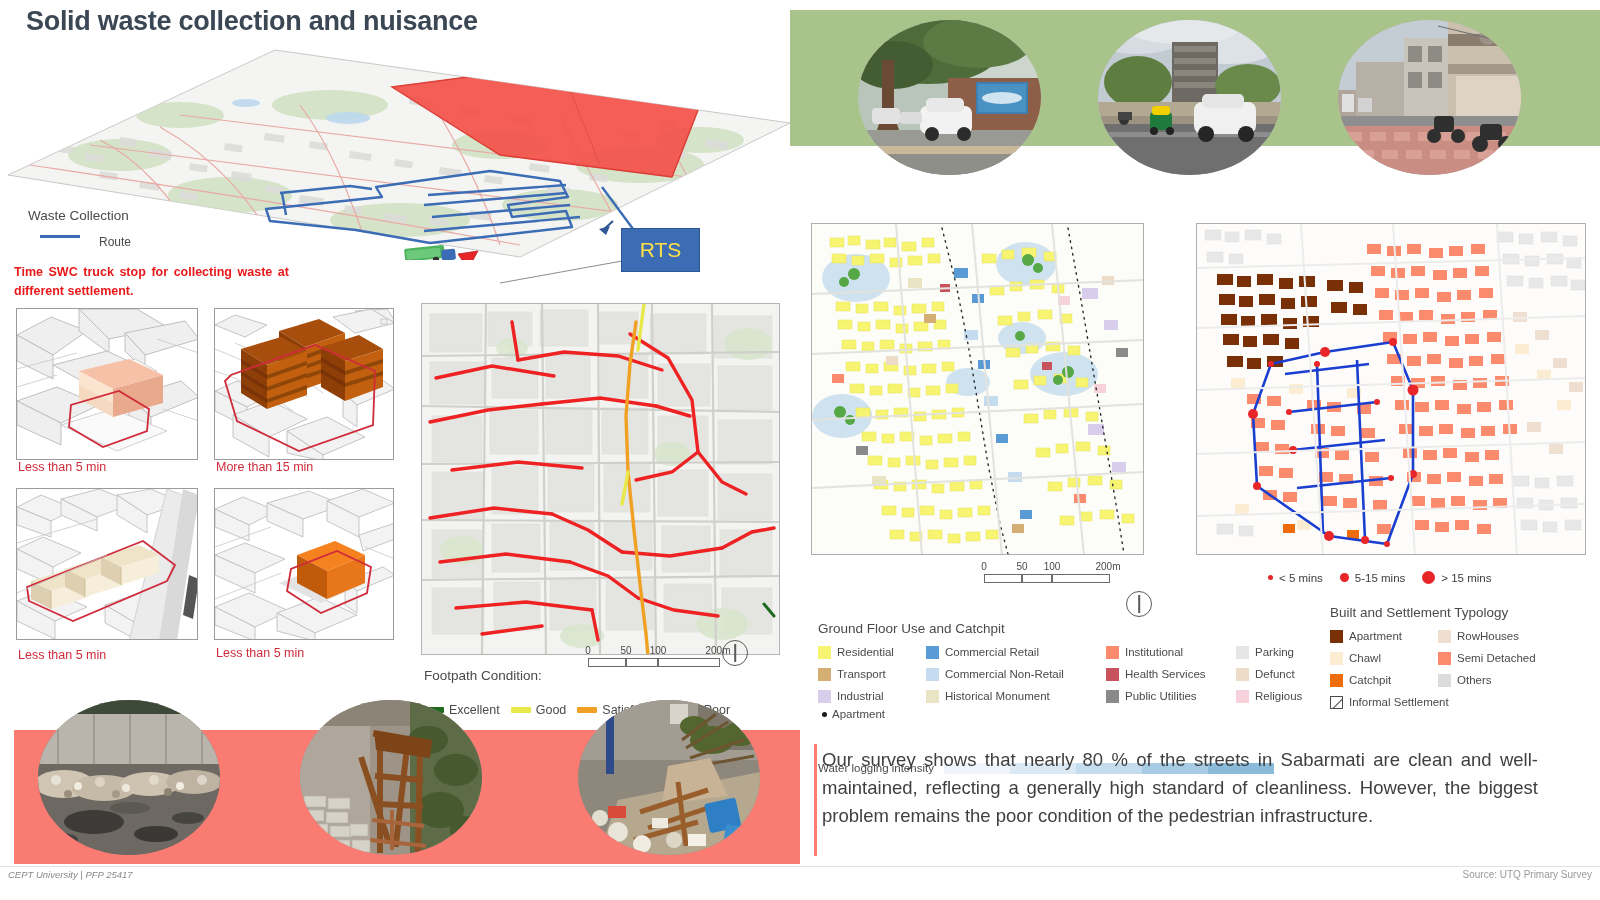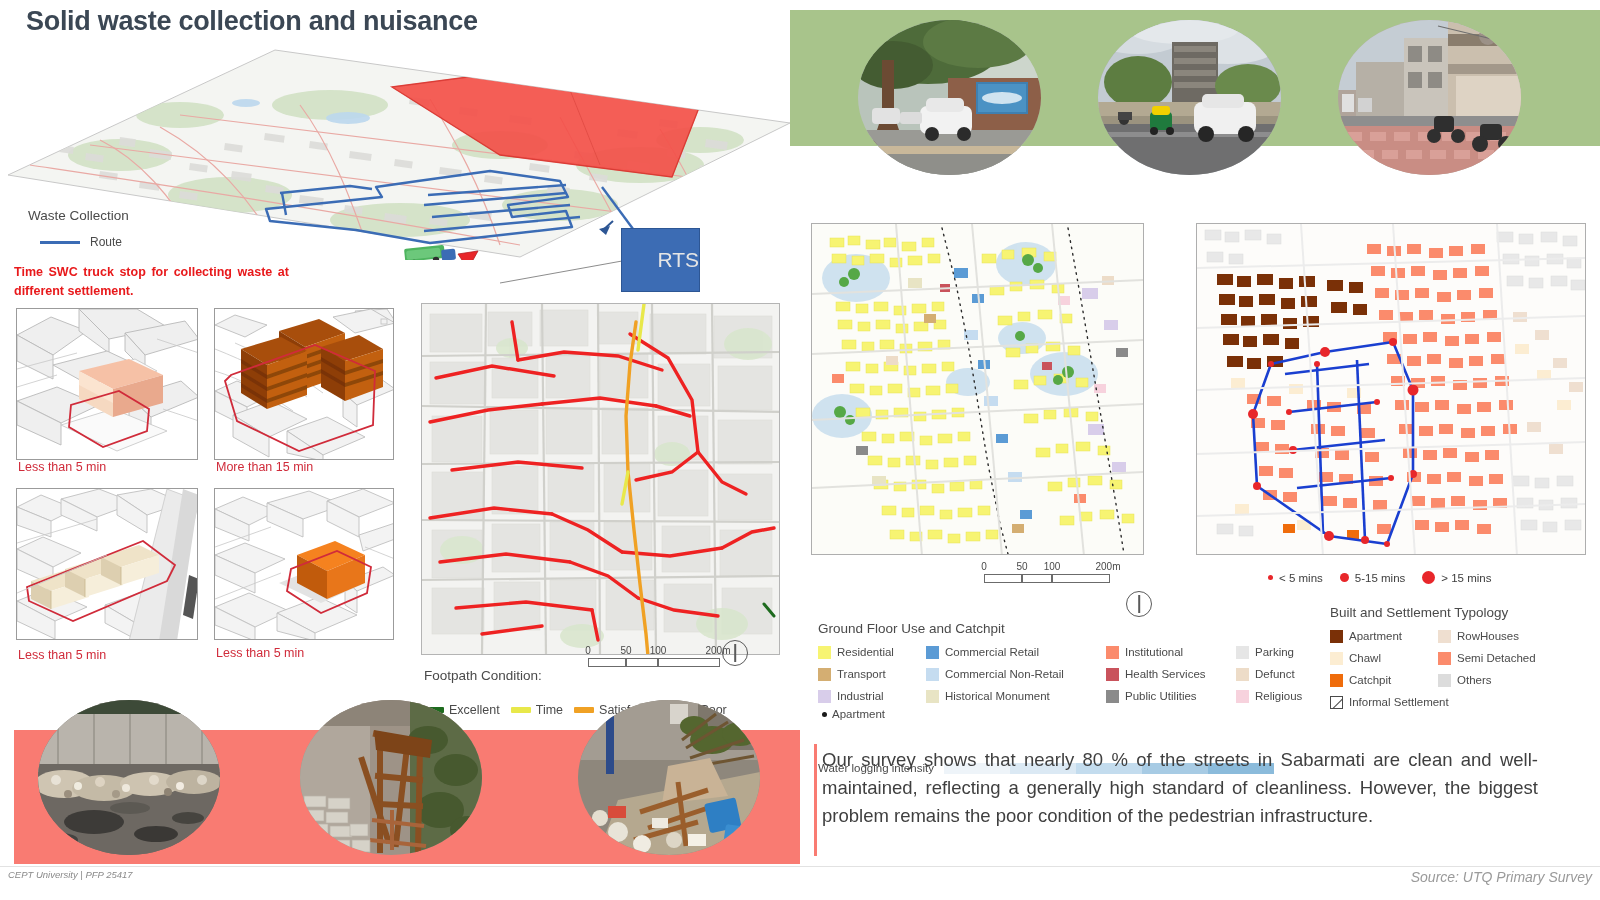--- a/index.html
+++ b/index.html
@@ -22,30 +22,30 @@
   
   #green-band { left:790px; top:10px; width:810px; height:136px; background:#a8c48b; }
   .photo-circle { border-radius:50%; overflow:hidden; }
 
   
   #axo-wrap { left:0px; top:45px; width:790px; height:215px; }
 
   
   #wc-legend { left:28px; top:208px; }
   #wc-legend .wc-title { font-size:13.5px; color:#4a4a4a; }
-  #wc-legend .wc-row { display:flex; align-items:center; gap:10px; margin-top:12px; margin-left:12px; }
+  #wc-legend .wc-row { display:flex; align-items:flex-start; gap:19px; margin-top:12px; margin-left:12px; }
   #wc-legend .wc-line { width:40px; height:3px; background:#3b6cb5; }
   #wc-legend .wc-lab { font-size:12px; color:#4a4a4a; }
 
   
   #rts-box {
-    left:621px; top:228px; width:79px; height:64px;
+    left:621px; top:228px; width:79px; height:44px;
     background:#3c6cb4; border:1px solid #2d5694;
-    display:flex; align-items:center; justify-content:flex-end;
-    color:#e5e5e5; font-size:21px;
+    display:flex; align-items:center; justify-content:center;
+    color:#fde047; font-size:21px;
   }
   #rts-lead1 { left:600px; top:185px; width:40px; height:48px; }
 
   
   #red-note {
     left:14px; top:263px; width:275px;
     font-size:12.5px; font-weight:bold; color:#e8191b;
     line-height:1.5; text-align:justify;
   }
 
@@ -114,21 +114,21 @@
 
   
   #paragraph {
     left:822px; top:746px; width:716px;
     font-size:18.5px; line-height:1.52; color:#3f3f3f;
     text-align:justify;
   }
 
   
   #footer-left { left:8px; top:869px; font-size:9.5px; font-style:italic; color:#8a8a8a; }
-  #footer-right { right:8px; top:869px; font-size:14px; font-style:italic; color:#9a9a9a; }
+  #footer-right { right:8px; top:869px; font-size:10px; color:#9a9a9a; }
   #footer-rule { left:0; top:866px; width:1600px; height:1px; background:#e2e2e2; }
 
   
   #para-accent { left:814px; top:744px; width:3px; height:112px; background:#f97b72; }
 </style>
 </head>
 <body>
 
 <div class="abs" id="title">Solid waste collection and nuisance</div>
 
@@ -684,21 +684,21 @@
 
 <div class="abs" id="fp-legend">
   <div class="lg-title">Footpath Condition:</div>
   <div class="fp-items">
     <span class="fp-item">
       <span class="fp-sw" style="background:#1e6b1e"></span>
       <span class="fp-lab">Excellent</span>
     </span>
     <span class="fp-item">
       <span class="fp-sw" style="background:#e8e84a"></span>
-      <span class="fp-lab">Time</span>
+      <span class="fp-lab">Good</span>
     </span>
     <span class="fp-item">
       <span class="fp-sw" style="background:#f0a124"></span>
       <span class="fp-lab">Satisfactory</span>
     </span>
     <span class="fp-item">
       <span class="fp-sw" style="background:#ee2222"></span>
       <span class="fp-lab">Poor</span>
     </span>
   </div>

